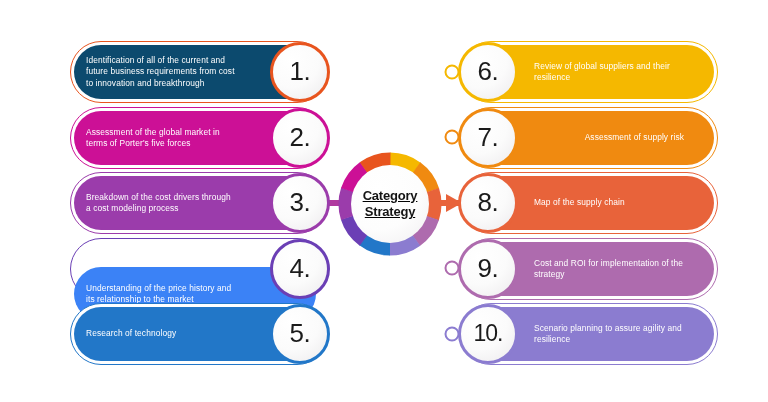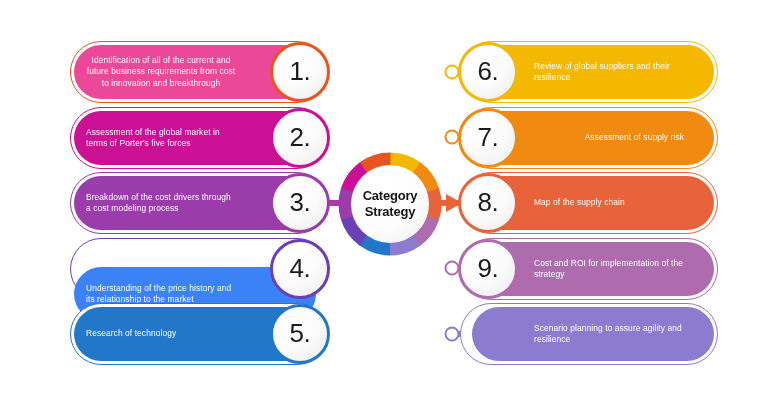--- a/index.html
+++ b/index.html
@@ -82,21 +82,21 @@
   
   #center{
     position:absolute;left:338px;top:152px;
     width:104px;height:104px;z-index:4;
   }
   #center svg{position:absolute;left:0;top:0;}
   #center .hub{
     position:absolute;left:13px;top:13px;
     width:78px;height:78px;border-radius:50%;
     background:radial-gradient(circle at 36% 30%, #ffffff 0%, #fdfdfd 55%, #f0eef0 100%);
-    display:flex;flex-direction:column;align-items:center;justify-content:center;
+    display:flex;flex-direction:column;align-items:center;justify-content:center;text-decoration:underline;
   }
   #center .hub div{
     color:#141414;font-size:13px;font-weight:bold;line-height:16px;letter-spacing:-.2px;
   }
 
   
   #source{
     position:absolute;right:14px;bottom:11px;
     font-size:7.4px;color:#3b3b3b;letter-spacing:.1px;
     z-index:5;
@@ -155,21 +155,21 @@
     <circle cx="452" cy="72" r="6.5" fill="#ffffff" stroke="#F5B800" stroke-width="2"></circle>
     <circle cx="452" cy="137" r="6.5" fill="#ffffff" stroke="#F08A10" stroke-width="2"></circle>
     <circle cx="452" cy="268" r="6.5" fill="#ffffff" stroke="#AE6BAE" stroke-width="2"></circle>
     <circle cx="452" cy="334" r="6.5" fill="#ffffff" stroke="#8B7CD0" stroke-width="2"></circle>
   </svg>
 
   <div class="side left">
 
     <div class="item" style="top:41px">
       <div class="pill-outer" style="border-color: rgb(232, 84, 30);"></div>
-      <div class="pill" style="background: #ec4899; text-align: center;">
+      <div class="pill" style="background: #0c4a6e;">
         <div class="pill-text">Identification of all of the current and future business requirements from cost to innovation and breakthrough</div>
       </div>
       <div class="bubble" style="border-color: rgb(232, 84, 30);">
         <span>1.</span>
       </div>
     </div>
 
     <div class="item" style="top:107px">
       <div class="pill-outer" style="border-color: rgb(204, 16, 150);"></div>
       <div class="pill" style="background: rgb(204, 16, 150);">
@@ -250,20 +250,23 @@
       </div>
       <div class="bubble" style="border-color: rgb(174, 107, 174);">
         <span>9.</span>
       </div>
     </div>
 
     <div class="item" style="top:303px">
       <div class="pill-outer" style="border-color: rgb(139, 124, 208);"></div>
       <div class="pill" style="background: rgb(139, 124, 208);">
         <div class="pill-text">Scenario planning to assure agility and resilience</div>
+      </div>
+      <div class="bubble ten" style="border-color: rgb(139, 124, 208);">
+        <span>10.</span>
       </div>
     </div>
   </div>
 
   <div id="center">
     <svg id="donut" width="104" height="104" viewBox="0 0 104 104">
         <path d="M 52 8 A 44 44 0 0 1 78.2338944984871 16.676031091590964" stroke="#F5B800" stroke-width="15" fill="none"></path>
         <path d="M 77.86255110086881 16.40325224750231 A 44 44 0 0 1 93.98657445471618 38.84220514073218" stroke="#F08A10" stroke-width="15" fill="none"></path>
         <path d="M 93.84648671698676 38.403252247502316 A 44 44 0 0 1 93.70181004042178 66.03420960911507" stroke="#E8633A" stroke-width="15" fill="none"></path>
         <path d="M 93.84648671698676 65.59674775249769 A 44 44 0 0 1 77.48837158307788 87.86562301205637" stroke="#AE6BAE" stroke-width="15" fill="none"></path>

